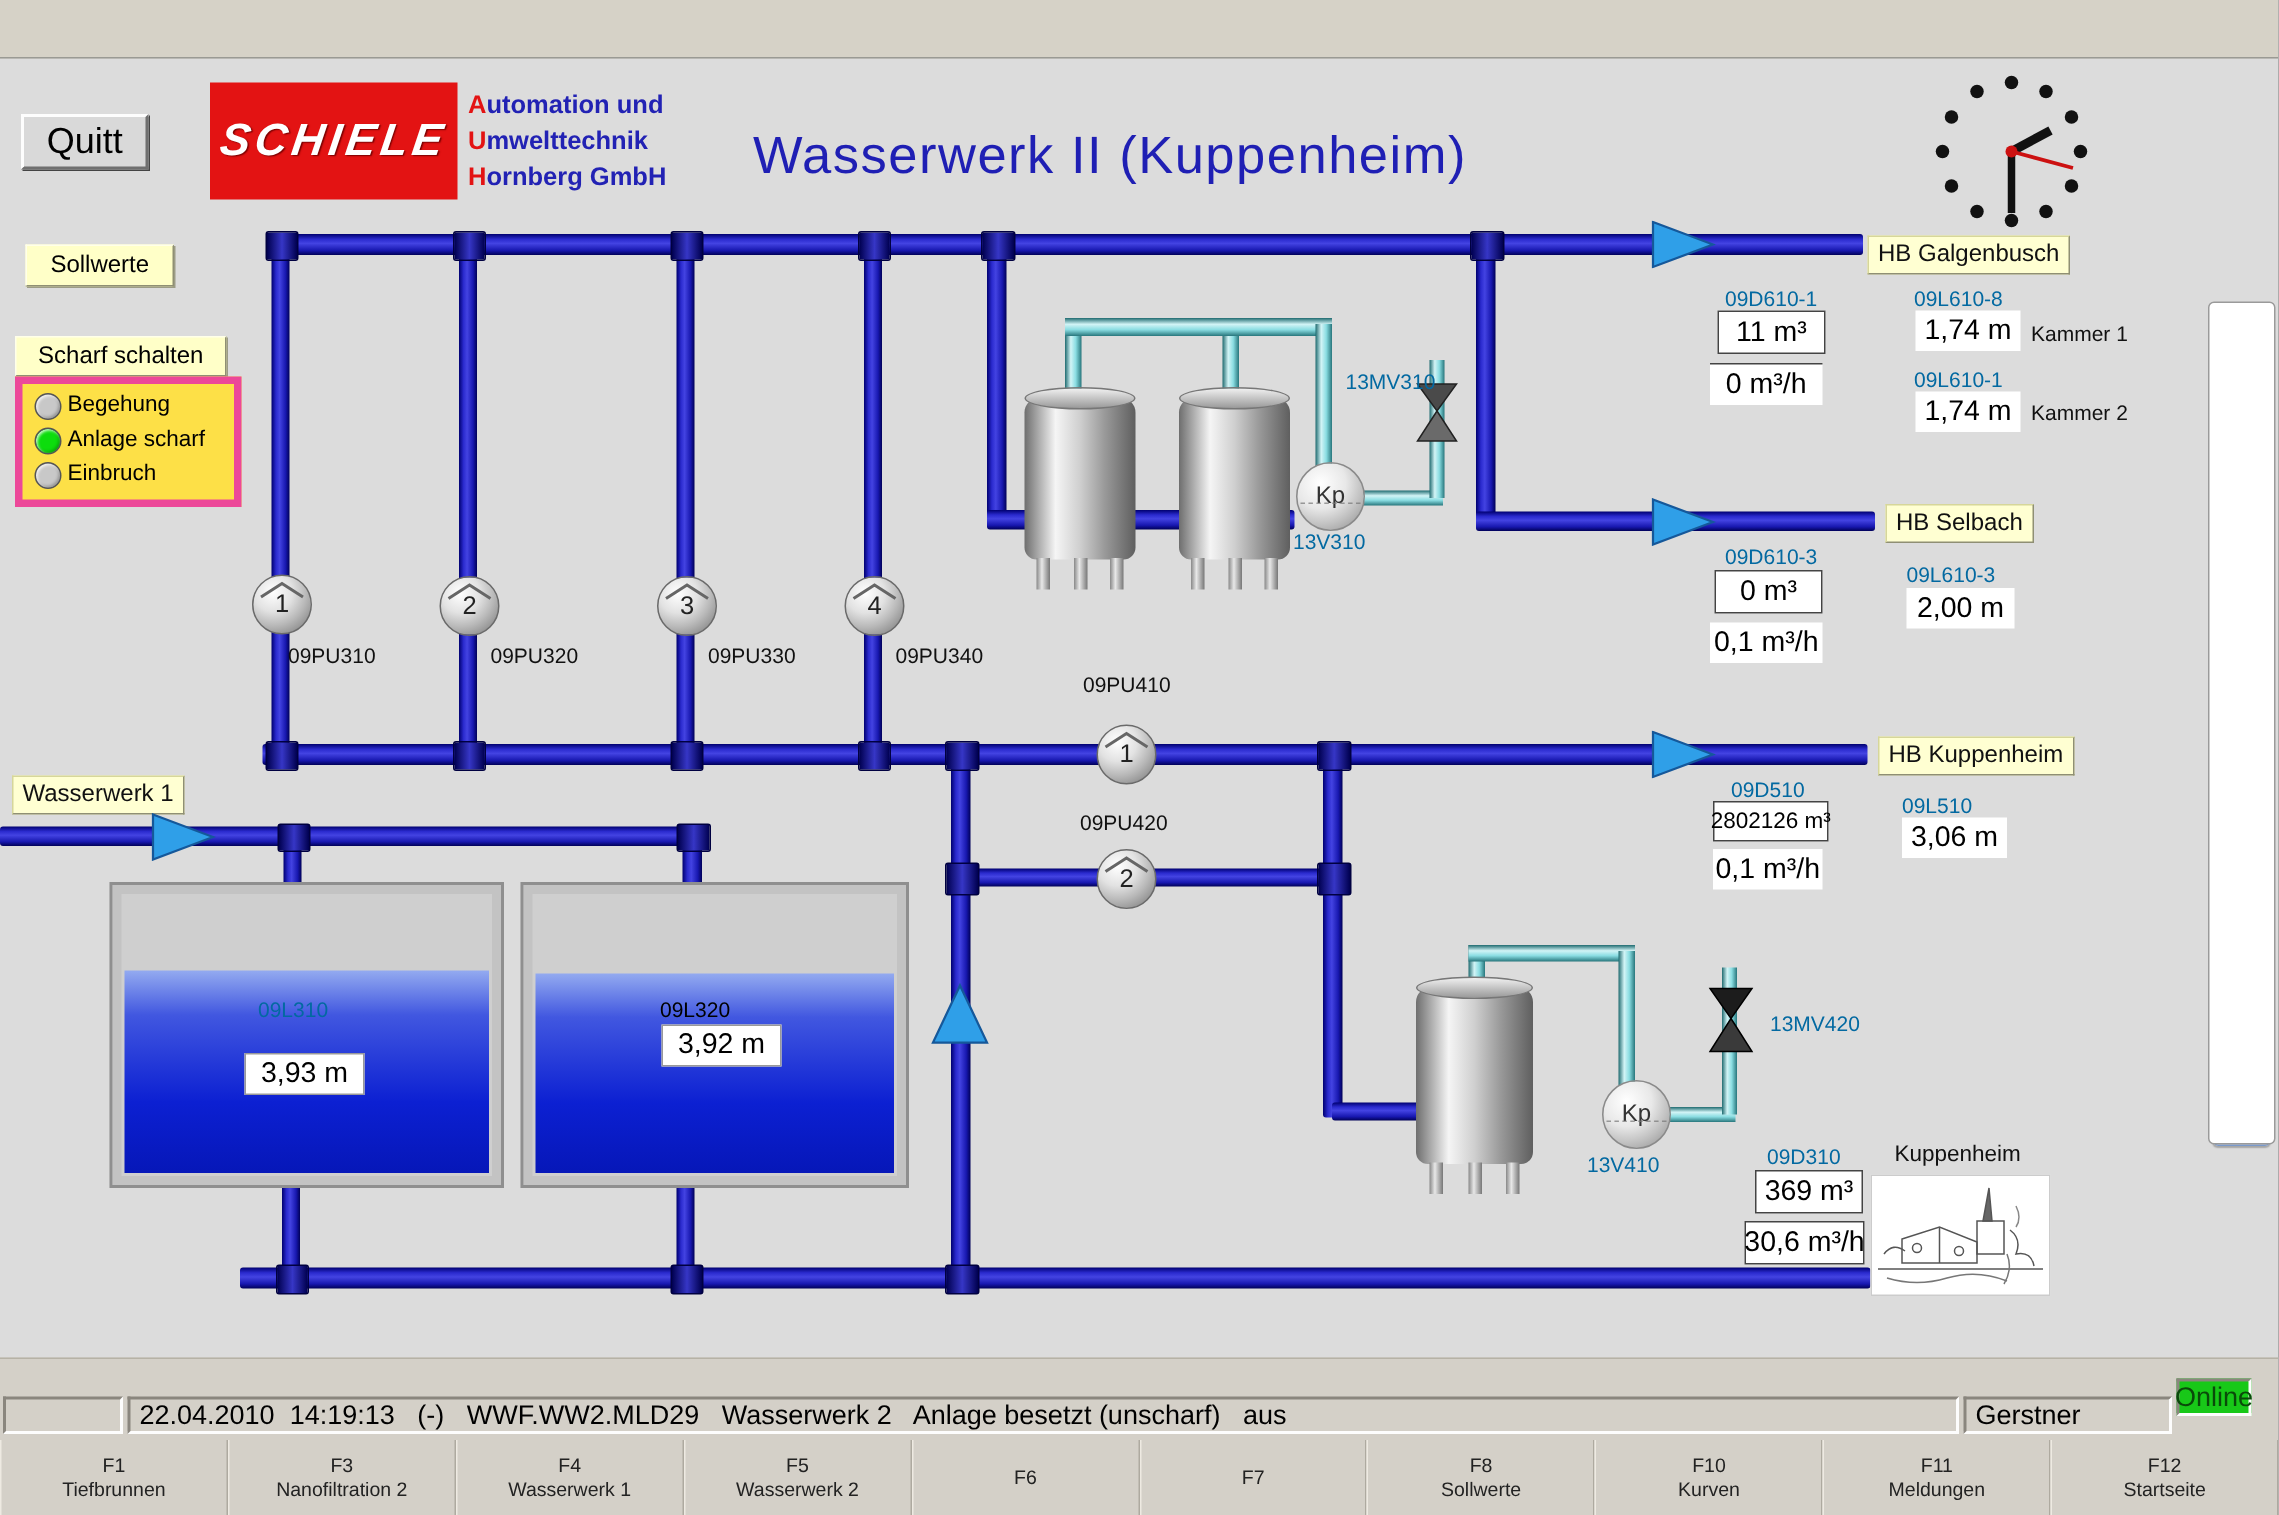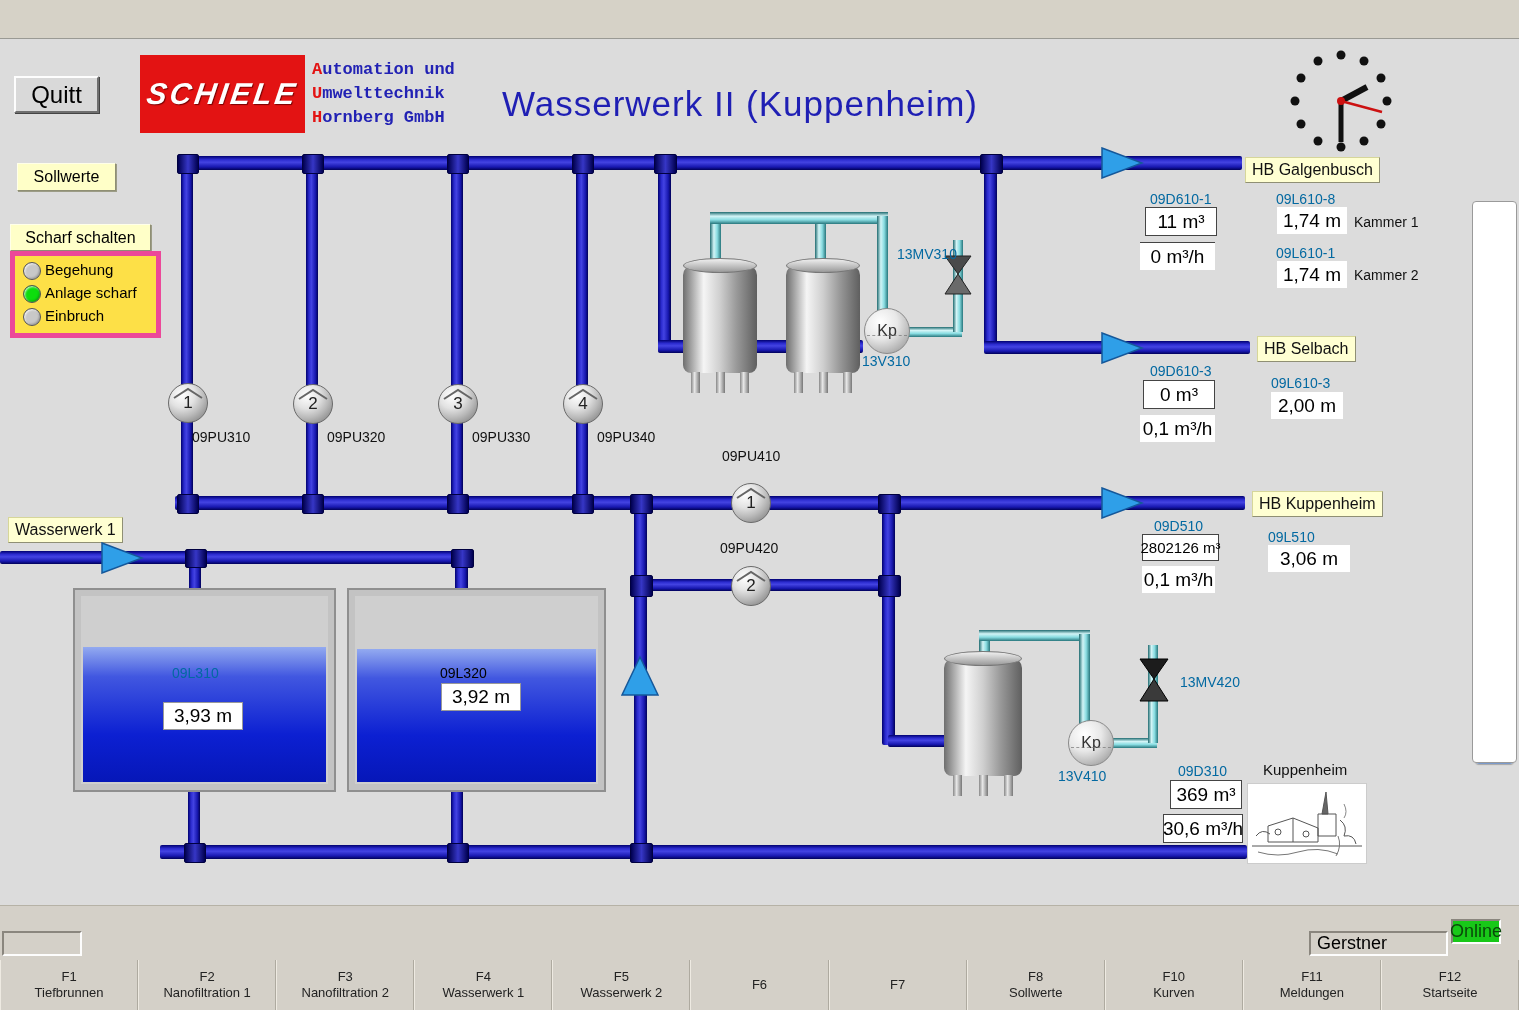--- a/index.html
+++ b/index.html
@@ -75,21 +75,21 @@
 
 <div id="screen">
 
   <div class="abs" id="topband"></div>
   <div class="abs" id="bottomband"></div>
 
   <div class="abs btn3d" style="left:14px;top:76px;width:81px;height:33px;font-size:24px;">Quitt</div>
   <div class="abs" id="schiele" style="left:140px;top:55px;width:165px;height:78px;">
       <span>SCHIELE</span>
     </div>
-  <div class="abs" style="left:312px;top:58px;z-index:3;font-family:Liberation Mono, monospace;">
+  <div class="abs" style="left:312px;top:58px;z-index:3;">
     <div class="logoline"><b>A</b><span>utomation und</span></div>
     <div class="logoline"><b>U</b><span>mwelttechnik</span></div>
     <div class="logoline"><b>H</b><span>ornberg GmbH</span></div>
   </div>
   <div class="abs" id="title" style="left:502px;top:84px;">Wasserwerk II  (Kuppenheim)</div>
 
   <svg class="abs" style="left:1282px;top:42px;z-index:3;" width="118" height="118" viewBox="0 0 118 118">
     <g fill="#111">
       <circle cx="59" cy="13" r="4.5"></circle>
         <circle cx="82" cy="19" r="4.5"></circle>
@@ -313,21 +313,21 @@
   <div class="abs vbox bordered" style="left:1143px;top:380px;width:70px;height:27px;">0 m³</div>
   <div class="abs vbox" style="left:1140px;top:415px;width:75px;height:27px;">0,1 m³/h</div>
   <div class="abs lbl" style="left:1271px;top:375px;">09L610-3</div>
   <div class="abs vbox" style="left:1271px;top:392px;width:72px;height:27px;">2,00 m</div>
 
   <div class="abs ylab" style="left:1252px;top:491px;height:24px;">HB Kuppenheim</div>
   <div class="abs lbl" style="left:1154px;top:518px;">09D510</div>
   <div class="abs vbox bordered" style="left:1142px;top:534px;width:75px;height:25px;font-size:15px;">2802126 m³</div>
   <div class="abs vbox" style="left:1142px;top:566px;width:73px;height:27px;">0,1 m³/h</div>
   <div class="abs lbl" style="left:1268px;top:529px;">09L510</div>
-  <div class="abs vbox" style="left:1268px;top:545px;width:82px;height:27px;">3,06 m</div>
+  <div class="abs vbox" style="left:1268px;top:545px;width:70px;height:27px;">3,06 m</div>
 
   <div class="abs lbl" style="left:1178px;top:763px;">09D310</div>
   <div class="abs vbox bordered" style="left:1170px;top:780px;width:70px;height:27px;">369 m³</div>
   <div class="abs vbox bordered" style="left:1163px;top:814px;width:78px;height:27px;">30,6 m³/h</div>
   <div class="abs note" style="left:1263px;top:761px;font-size:15px;">Kuppenheim</div>
   <div class="abs" style="left:1247px;top:783px;width:118px;height:79px;background:#fff;border:1px solid #ccc;z-index:6;">
     <svg width="118" height="79" viewBox="0 0 118 79">
       <g fill="none" stroke="#555" stroke-width="1">
         <path d="M78 8 L80 30 L74 30 Z" fill="#666"></path>
         <path d="M70 30 L88 30 L88 52 L70 52 Z"></path>
@@ -470,33 +470,30 @@
         <circle cx="10" cy="12" r="4.5" fill="#e8b88a"></circle>
         <path d="M3 26 q7 -9 14 0" fill="#444"></path>
         <path d="M14 10 a6 6 0 0 1 12 0 l-12 0" fill="#e8c020" stroke="#a88a10"></path>
         <circle cx="20" cy="14" r="3.5" fill="#e8b88a"></circle>
         <circle cx="24" cy="23" r="5.5" fill="#2255cc"></circle>
         <text x="24" y="27" font-size="9" fill="#fff" text-anchor="middle" font-family="Liberation Sans">i</text>
       </svg>
     </div>
 
   <div class="abs inset" style="left:2px;top:931px;width:80px;height:25px;"></div>
+  <div class="abs inset" id="msgbar" style="left:85px;top:931px;width:1221px;height:25px;">22.04.2010  14:19:13   (-)   WWF.WW2.MLD29   Wasserwerk 2   Anlage besetzt (unscharf)   aus</div>
   <div class="abs inset" style="left:1309px;top:931px;width:139px;height:25px;display:flex;align-items:center;padding-left:6px;font-size:18px;">Gerstner</div>
   <div class="abs inset" style="left:1451px;top:919px;width:50px;height:25px;background:#18c818;color:#0a4a0a;display:flex;align-items:center;justify-content:center;font-size:18px;">Online</div>
 
   <div class="abs" id="fkeys">
     <div class="fkey">
         <div>F1</div>
         <div>Tiefbrunnen</div>
       </div>
     <div class="fkey">
-        <div>F2</div>
-        <div>Nanofiltration 1</div>
-      </div>
-    <div class="fkey">
         <div>F3</div>
         <div>Nanofiltration 2</div>
       </div>
     <div class="fkey">
         <div>F4</div>
         <div>Wasserwerk 1</div>
       </div>
     <div class="fkey">
         <div>F5</div>
         <div>Wasserwerk 2</div>

